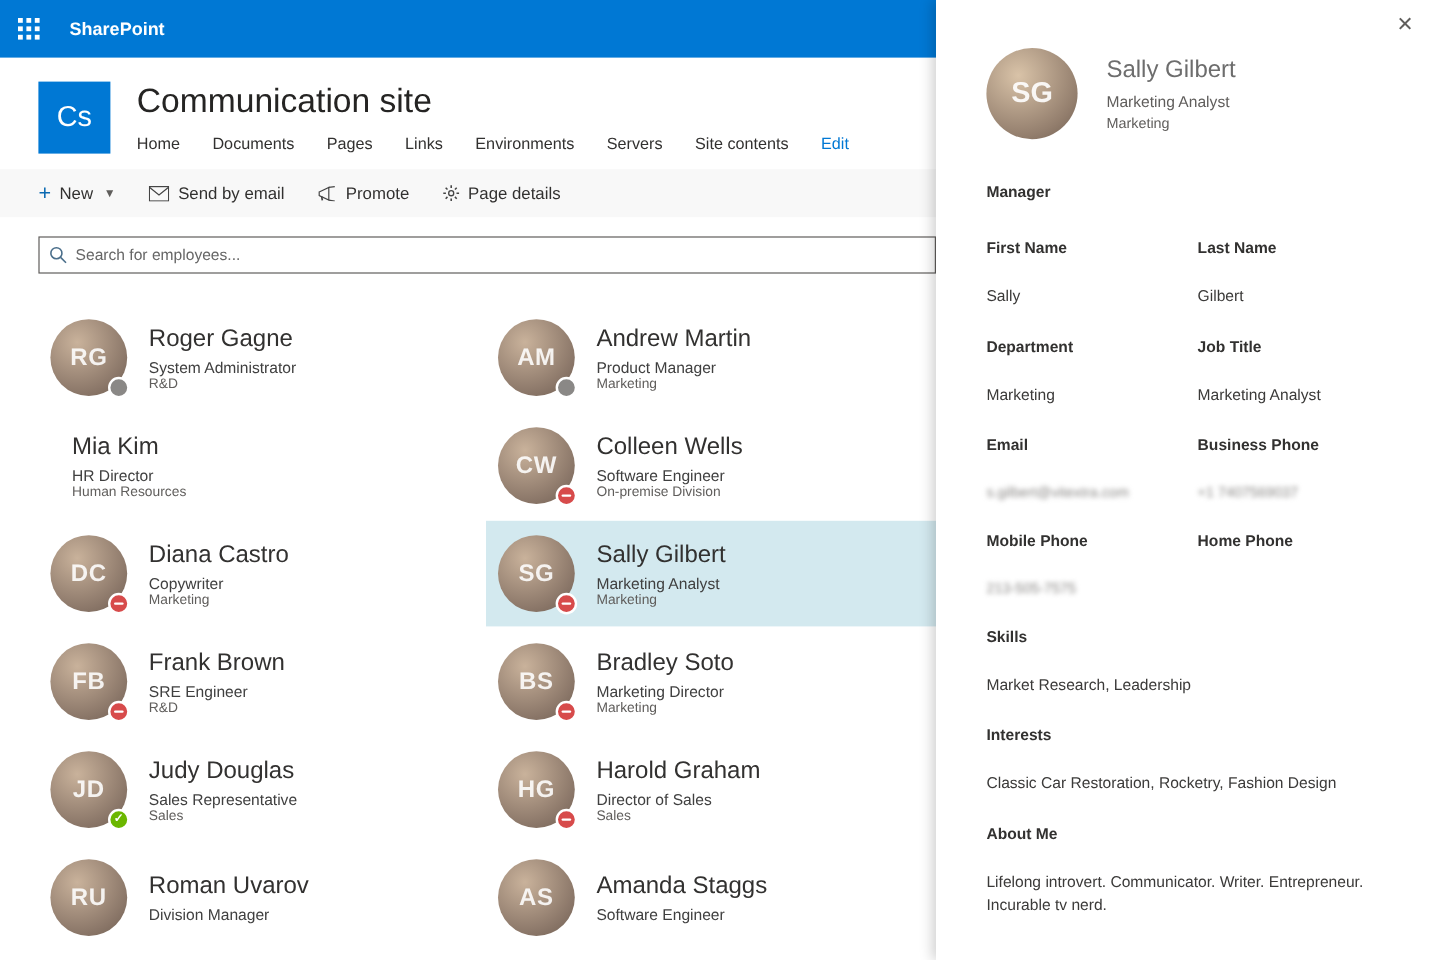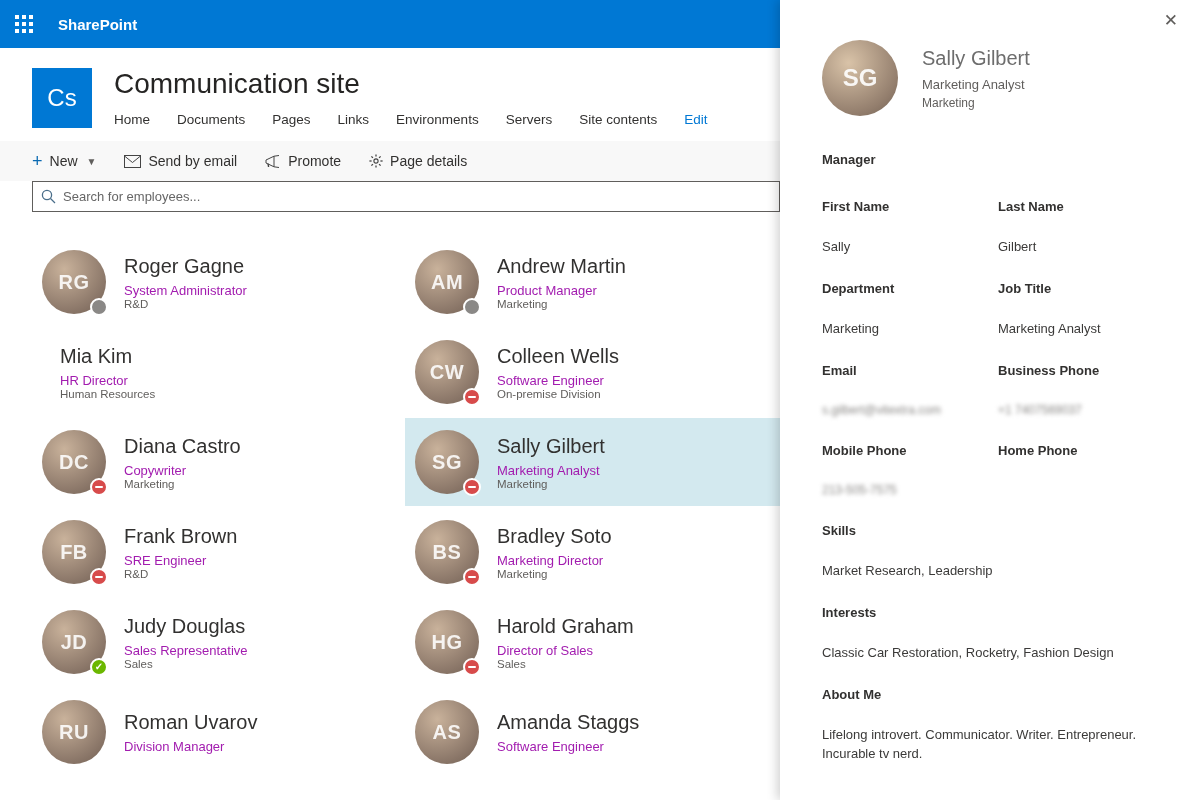--- a/index.html
+++ b/index.html
@@ -26,21 +26,21 @@
                         padding-bottom:6px; white-space:nowrap; }
   .site-nav .nav-item.accent { color:#0078d4; }
 
   .toolbar { height:40px; background:#f8f8f8; display:flex; align-items:center;
              padding:0 32px; margin-top:8px; gap:28px; }
   .tb-item { display:flex; align-items:center; gap:7px; font-size:14px; color:#323130; cursor:pointer; }
   .tb-plus { color:#0b6ab2; font-size:18px; font-weight:400; line-height:1; }
   .tb-chev { font-size:10px; color:#605e5c; margin-left:2px; }
   .tb-icon svg { display:block; }
 
-  .search-row { margin:0 0 0 32px; }
+  .search-row { margin:16px 0 0 32px; }
   .search-box { display:flex; align-items:center; height:31px; border:1px solid #605e5c;
                 background:#fff; padding:0 8px; }
   .search-box svg { flex:none; margin-right:7px; }
   .search-input { border:none; outline:none; flex:1; font-size:13px; color:#323130;
                   font-family:"Liberation Sans", sans-serif; background:transparent; }
   .search-input::placeholder { color:#666; }
 
   
   .emp-grid { display:grid; grid-template-columns:373px 375px; margin:26px 0 0 32px; row-gap:2px; }
   .emp-row { display:flex; align-items:center; padding:12px 10px; cursor:pointer; }
@@ -51,21 +51,21 @@
   .avatar .initials { color:rgba(255,255,255,.88); font-size:20px; font-weight:bold; letter-spacing:.5px; }
   .badge { position:absolute; right:-2px; bottom:-2px; width:18px; height:18px; border-radius:50%;
            border:2px solid #fff; background:#8a8886; display:flex; align-items:center; justify-content:center; }
   .badge-available { background:#6bb700; }
   .badge-available::after { content:"✓"; color:#fff; font-size:10px; font-weight:bold; line-height:1; }
   .badge-busy { background:#d74b4b; }
   .badge-busy::after { content:""; width:8px; height:2.5px; background:#fff; border-radius:1px; }
   .badge-offline { background:#8a8886; }
   .emp-text { margin-left:18px; min-width:0; }
   .emp-name { font-size:20px; color:#323130; }
-  .emp-title { font-size:13px; color:#a21caf; margin-top:5px; }
+  .emp-title { font-size:13px; color:#404040; margin-top:5px; }
   .emp-dept { font-size:11.5px; color:#605e5c; margin-top:0; }
 
   
   .panel { position:absolute; right:0; top:0; width:420px; height:800px; background:#fff;
            box-shadow:-3px 0 10px rgba(0,0,0,.18); padding:40px 30px 0 42px; overflow:hidden; }
   .panel-close { position:absolute; top:12px; right:22px; font-size:17px; color:#605e5c;
                  cursor:pointer; line-height:1; }
   .person-head { display:flex; align-items:center; }
   .p-avatar { width:76px; height:76px; border-radius:50%; flex:none;
               background:radial-gradient(circle at 35% 30%, #d9c3a8, #937e6d 70%, #6e5d50);

